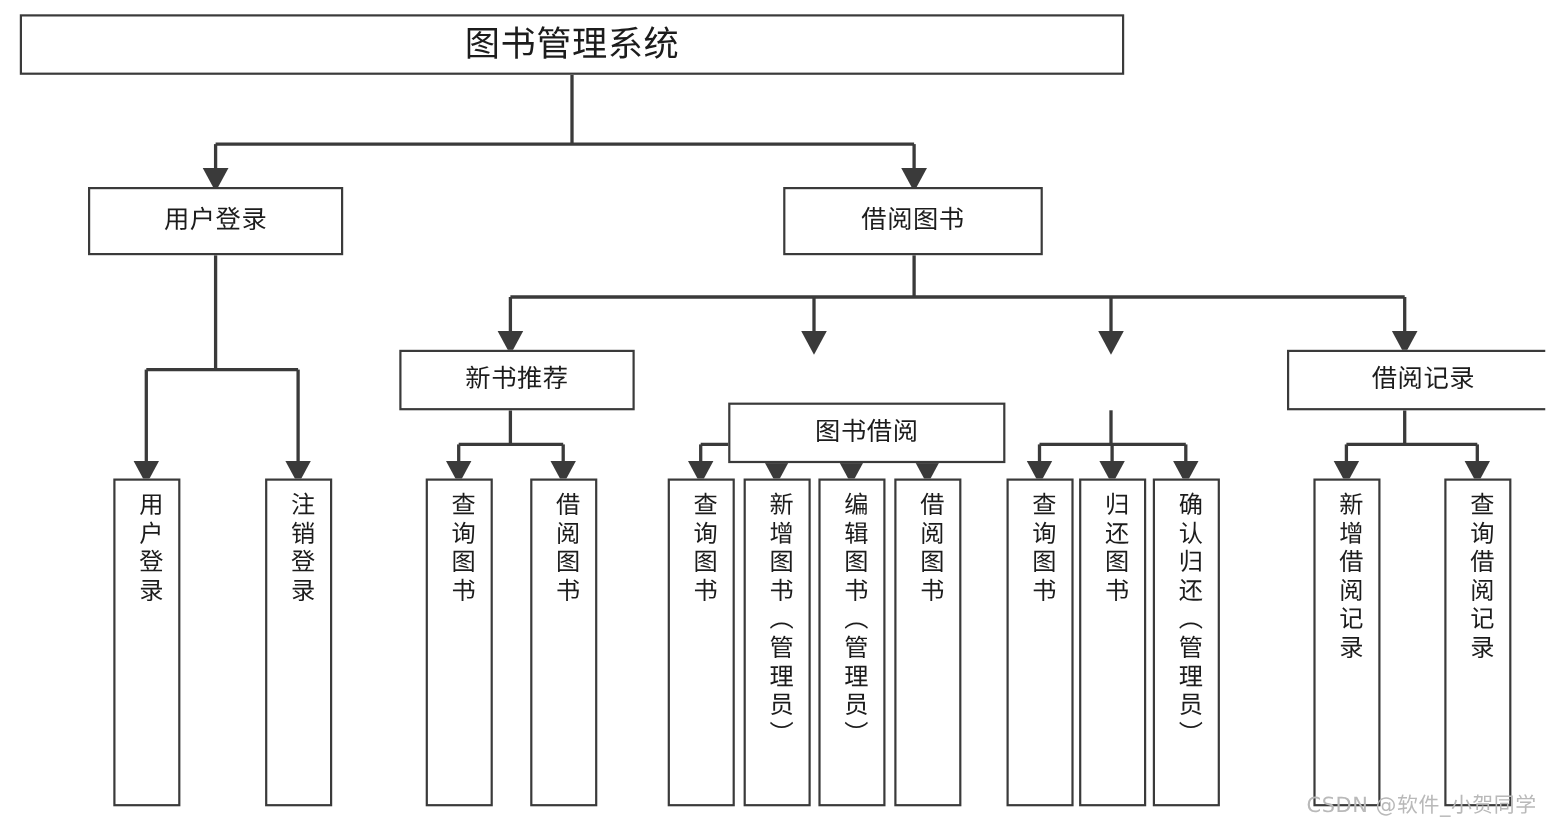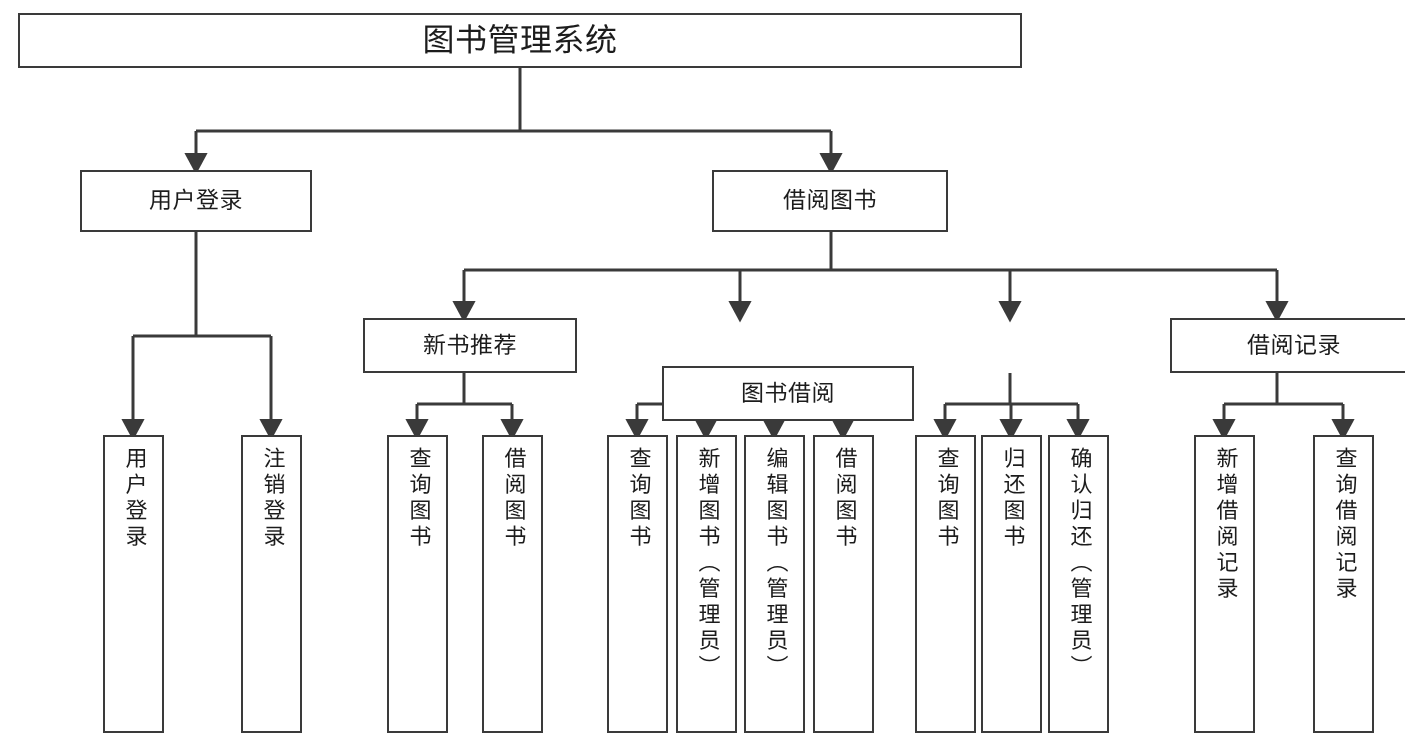--- a/index.html
+++ b/index.html
@@ -200,14 +200,15 @@
   </div>
 
   <div class="node vert" style="left:1194px; top:435px; width:61px; height:298px;">
     <span class="node-label">新增借阅记录</span>
   </div>
 
   <div class="node vert" style="left:1313px; top:435px; width:61px; height:298px;">
     <span class="node-label">查询借阅记录</span>
   </div>
 
+  <div id="watermark">CSDN @软件_小贺同学</div>
 
 </div>
 
 </body></html>

